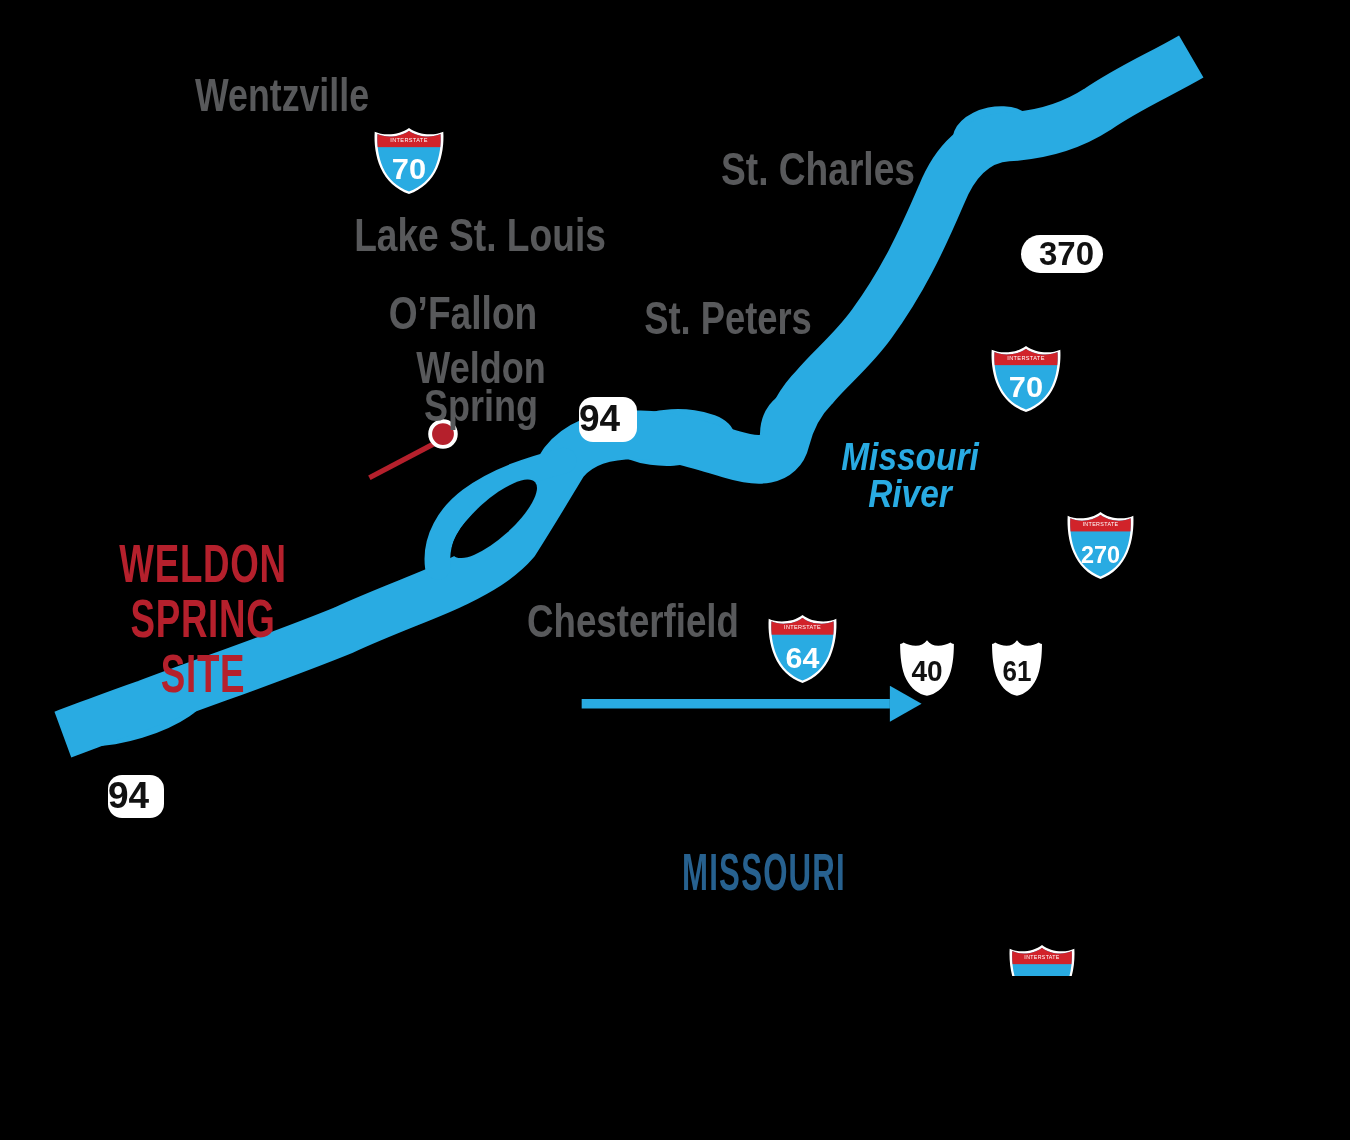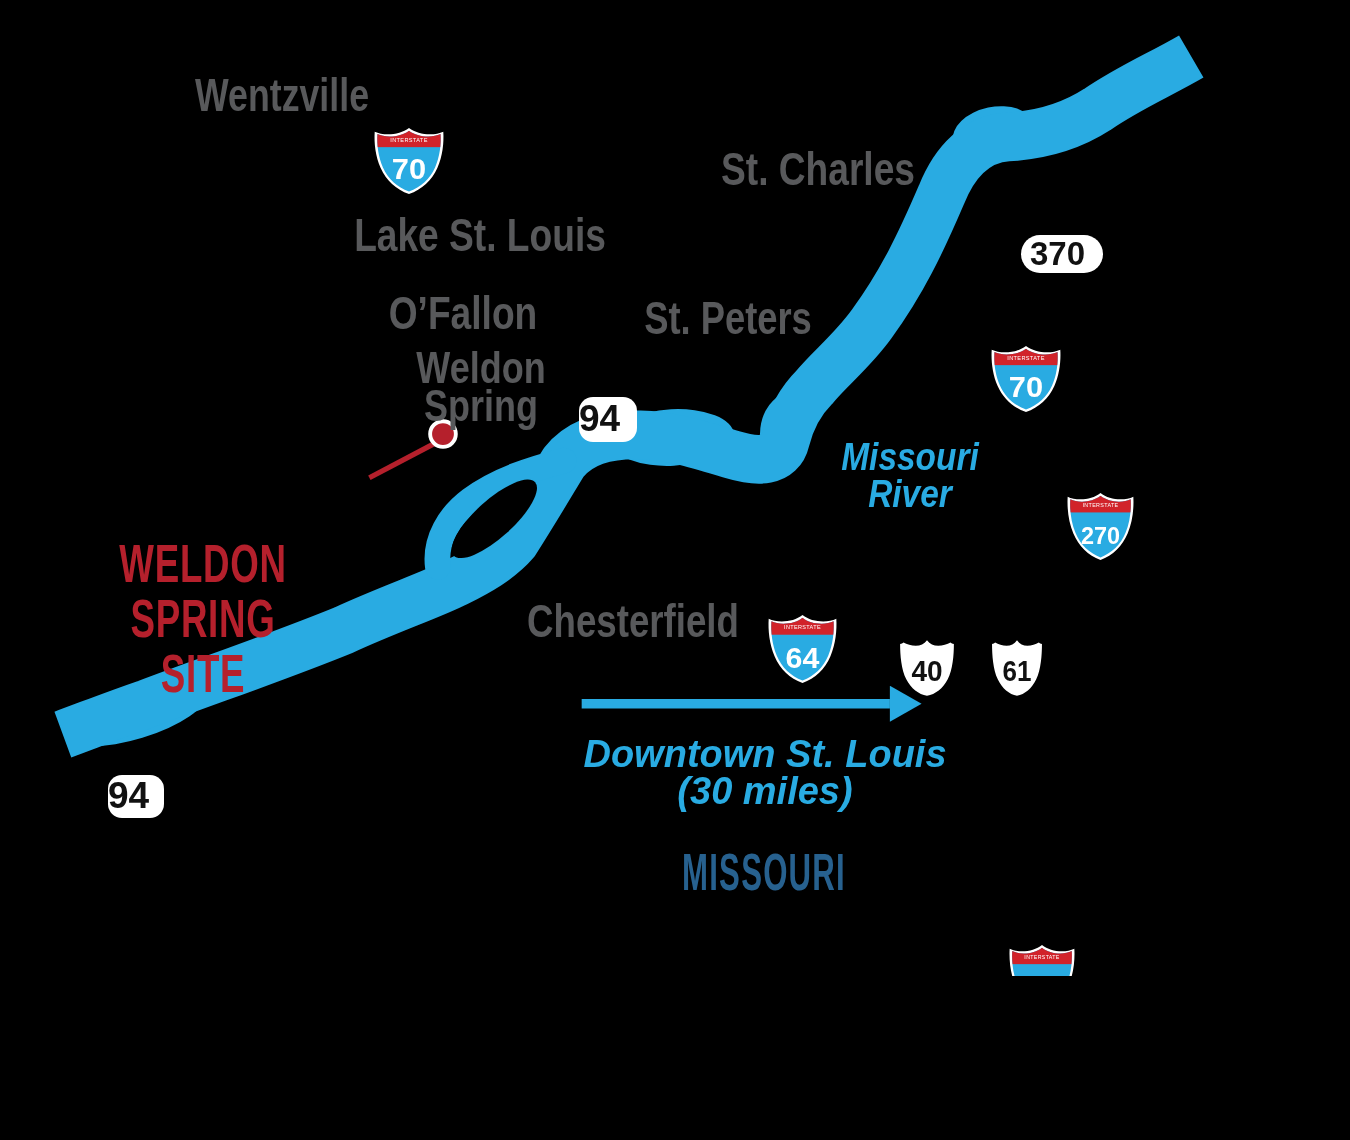--- a/index.html
+++ b/index.html
@@ -29,21 +29,21 @@
   .site{color:var(--site-red);letter-spacing:1px;}
   .state{color:var(--navy);letter-spacing:2px;}
   .shield{position:absolute;}
   .shield svg{display:block;width:100%;height:100%;}
   svg text{font-family:"Liberation Sans","DejaVu Sans",sans-serif;}
   .badge{
     position:absolute;background:var(--white);color:var(--badge-text);
     font-weight:bold;display:flex;align-items:center;
     box-sizing:border-box;
   }
-  .badge.pill{justify-content:flex-start;padding-left:9px;}
+  .badge.pill{justify-content:center;padding-left:9px;}
 </style>
 </head>
 <body>
 
 <div id="map">
 
   <svg id="river-layer" viewBox="0 0 1350 1140">
 
     <ellipse class="river-fill" cx="1047" cy="155" rx="48" ry="30" transform="rotate(-12 1047 155)"></ellipse>
     <ellipse class="river-fill" cx="672" cy="511" rx="72" ry="33" transform="rotate(-3 672 511)"></ellipse>
@@ -84,22 +84,20 @@
       <div class="label city" style="left: 818px; top: 169px; font-size: 47px; line-height: 44px; transform: translate(-50%, -50%) scaleX(0.79);">St. Charles</div>
       <div class="label city" style="left: 728px; top: 318px; font-size: 46px; line-height: 44px; transform: translate(-50%, -50%) scaleX(0.79);">St. Peters</div>
       <div class="label city" style="left: 481px; top: 387px; font-size: 45px; line-height: 38px; transform: translate(-50%, -50%) scaleX(0.8);">Weldon
 Spring</div>
       <div class="label city" style="left: 633px; top: 621px; font-size: 47px; line-height: 44px; transform: translate(-50%, -50%) scaleX(0.78);">Chesterfield</div>
       <div class="label water" style="left: 910px; top: 476px; font-size: 38px; line-height: 37px; transform: translate(-50%, -50%) scaleX(0.88);">Missouri
 River</div>
       <div class="label site" style="left: 203px; top: 618px; font-size: 54px; line-height: 55px; transform: translate(-50%, -50%) scaleX(0.68);">WELDON
 SPRING
 SITE</div>
-      <div class="label water" style="left: 765px; top: 773px; font-size: 38px; line-height: 37px; transform: translate(-50%, -50%) scaleX(1);">Downtown St. Louis
-(30 miles)</div>
       <div class="label state" style="left: 764px; top: 872px; font-size: 52px; line-height: 52px; transform: translate(-50%, -50%) scaleX(0.6);">MISSOURI</div>
     </div>
   <div id="shields">
       <div class="shield" style="left: 374px; top: 128px; width: 70px; height: 66px;">
         <svg viewBox="0 0 100 100" preserveAspectRatio="none">
           <path d="M50 0 C58 6.5 69 9.5 80 9.5 C87 9.5 94 8 99 5.5 C100 22 98 43 90.5 60.5 C82.5 79.5 68.5 93 50 100 C31.5 93 17.5 79.5 9.5 60.5 C2 43 0 22 1 5.5 C6 8 13 9.5 20 9.5 C31 9.5 42 6.5 50 0 Z" style="fill:var(--white)"></path>
           <g transform="translate(50 52) scale(0.92) translate(-50 -52)">
             <clipPath id="clip-interstate-70-west-shield">
               <path d="M50 0 C58 6.5 69 9.5 80 9.5 C87 9.5 94 8 99 5.5 C100 22 98 43 90.5 60.5 C82.5 79.5 68.5 93 50 100 C31.5 93 17.5 79.5 9.5 60.5 C2 43 0 22 1 5.5 C6 8 13 9.5 20 9.5 C31 9.5 42 6.5 50 0 Z"></path>
             </clipPath>
@@ -117,21 +115,21 @@
             <clipPath id="clip-interstate-70-east-shield">
               <path d="M50 0 C58 6.5 69 9.5 80 9.5 C87 9.5 94 8 99 5.5 C100 22 98 43 90.5 60.5 C82.5 79.5 68.5 93 50 100 C31.5 93 17.5 79.5 9.5 60.5 C2 43 0 22 1 5.5 C6 8 13 9.5 20 9.5 C31 9.5 42 6.5 50 0 Z"></path>
             </clipPath>
             <path d="M50 0 C58 6.5 69 9.5 80 9.5 C87 9.5 94 8 99 5.5 C100 22 98 43 90.5 60.5 C82.5 79.5 68.5 93 50 100 C31.5 93 17.5 79.5 9.5 60.5 C2 43 0 22 1 5.5 C6 8 13 9.5 20 9.5 C31 9.5 42 6.5 50 0 Z" style="fill:var(--river)"></path>
             <rect x="-2" y="-2" width="104" height="29" clip-path="url(#clip-interstate-70-east-shield)" style="fill:var(--int-red)"></rect>
           </g>
           <text x="50" y="21" font-size="8" text-anchor="middle" letter-spacing="0.5" style="fill:var(--white)">INTERSTATE</text>
           <text x="50" y="78" font-size="44" font-weight="bold" text-anchor="middle" style="fill:var(--white)">70</text>
         </svg>
       </div>
-      <div class="shield" style="left: 1066.5px; top: 493px; width: 67px; height: 67px;">
+      <div class="shield" style="left: 1066.5px; top: 512px; width: 67px; height: 67px;">
         <svg viewBox="0 0 100 100" preserveAspectRatio="none">
           <path d="M50 0 C58 6.5 69 9.5 80 9.5 C87 9.5 94 8 99 5.5 C100 22 98 43 90.5 60.5 C82.5 79.5 68.5 93 50 100 C31.5 93 17.5 79.5 9.5 60.5 C2 43 0 22 1 5.5 C6 8 13 9.5 20 9.5 C31 9.5 42 6.5 50 0 Z" style="fill:var(--white)"></path>
           <g transform="translate(50 52) scale(0.92) translate(-50 -52)">
             <clipPath id="clip-interstate-270-shield">
               <path d="M50 0 C58 6.5 69 9.5 80 9.5 C87 9.5 94 8 99 5.5 C100 22 98 43 90.5 60.5 C82.5 79.5 68.5 93 50 100 C31.5 93 17.5 79.5 9.5 60.5 C2 43 0 22 1 5.5 C6 8 13 9.5 20 9.5 C31 9.5 42 6.5 50 0 Z"></path>
             </clipPath>
             <path d="M50 0 C58 6.5 69 9.5 80 9.5 C87 9.5 94 8 99 5.5 C100 22 98 43 90.5 60.5 C82.5 79.5 68.5 93 50 100 C31.5 93 17.5 79.5 9.5 60.5 C2 43 0 22 1 5.5 C6 8 13 9.5 20 9.5 C31 9.5 42 6.5 50 0 Z" style="fill:var(--river)"></path>
             <rect x="-2" y="-2" width="104" height="29" clip-path="url(#clip-interstate-270-shield)" style="fill:var(--int-red)"></rect>
           </g>
           <text x="50" y="21" font-size="8" text-anchor="middle" letter-spacing="0.5" style="fill:var(--white)">INTERSTATE</text>

